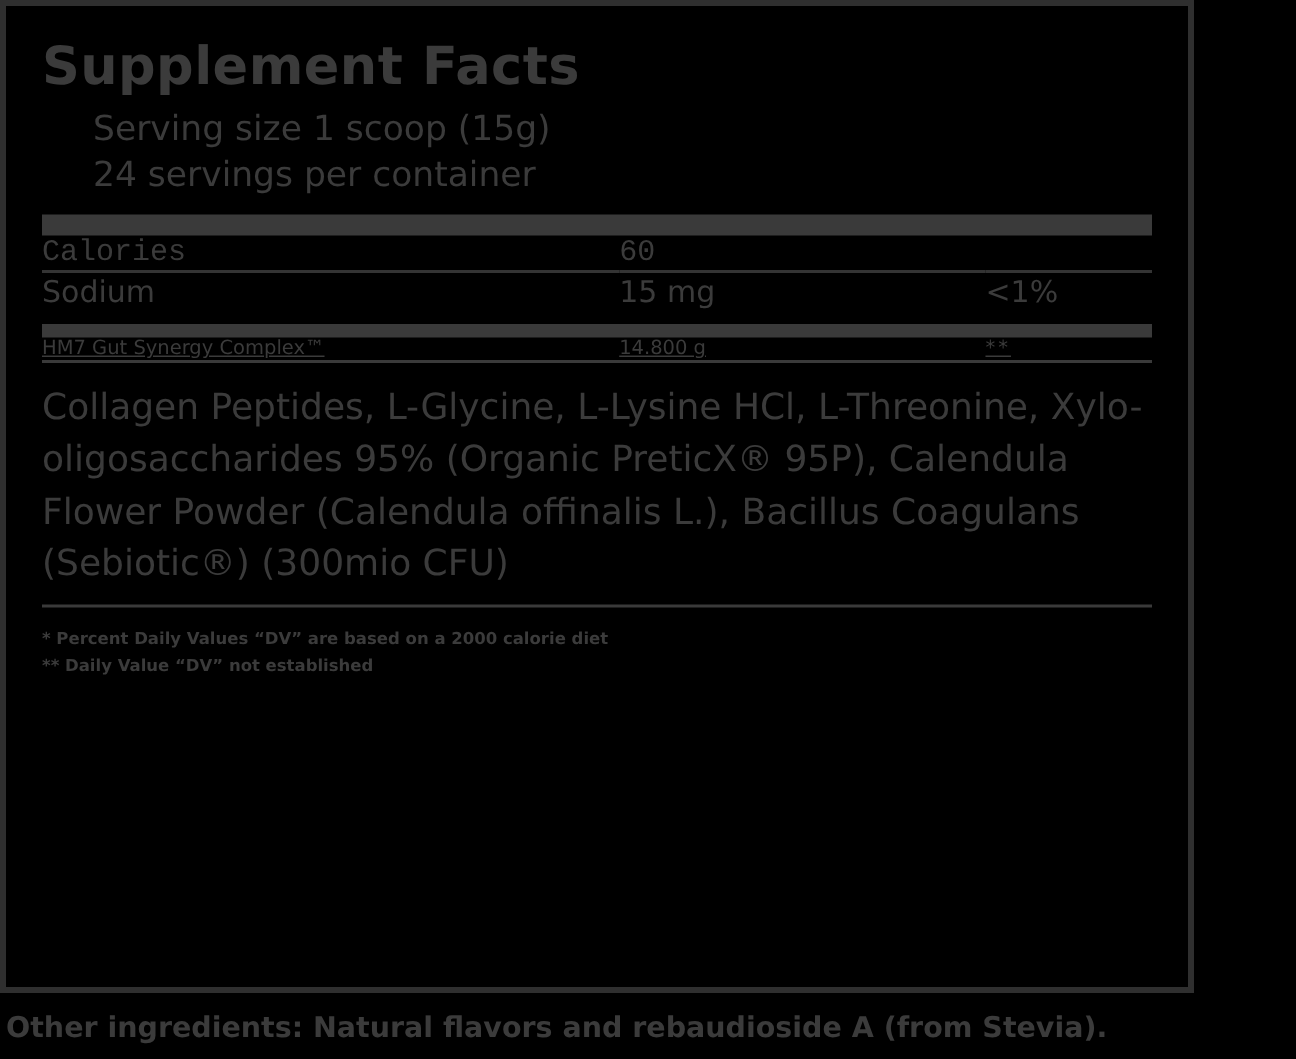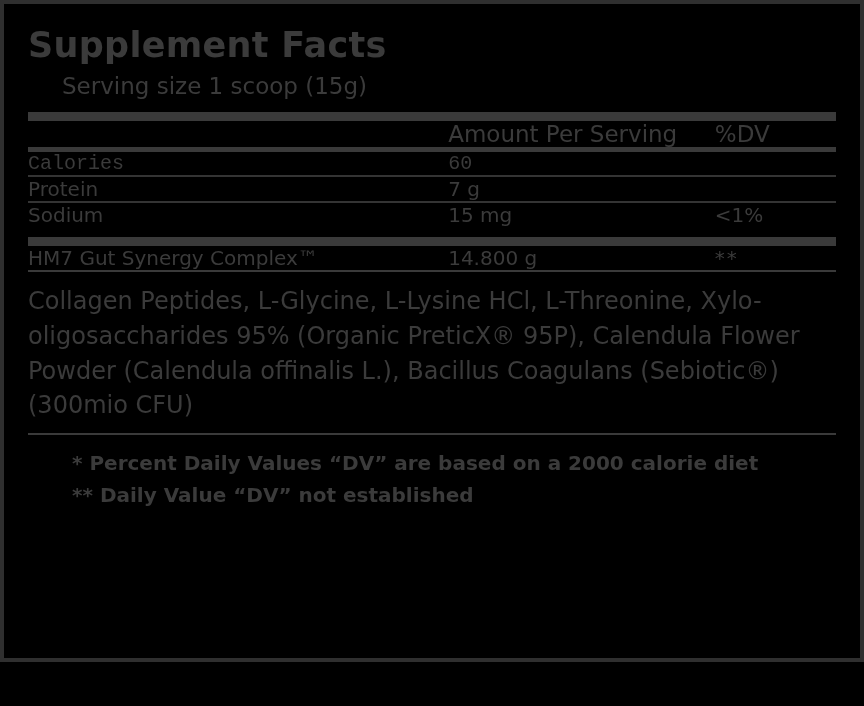--- a/index.html
+++ b/index.html
@@ -20,21 +20,21 @@
     left: 0; top: 0;
     width: 864px;
     height: 706px;
     box-sizing: border-box;
   }
 
   .facts-box {
     position: absolute;
     left: 0;
     top: 0;
-    width: 864px;
+    width: 796px;
     height: 662px;
     box-sizing: border-box;
     border: 4px solid #2f2f2f;
     background: #000000;
     padding: 18px 24px 0 24px;
   }
 
   .title {
     font-size: 35px;
     font-weight: bold;
@@ -86,41 +86,41 @@
   .nutr-row td {
     font-size: 20px;
     color: #3b3b3b;
     padding: 5px 0 5px 0;
     border-top: 2px solid #343434;
   }
   .nutr-row:first-child td { border-top: none; font-family: Liberation Mono, monospace; }
   .nutr-dv { text-align: right; }
 
   .blend-row td {
-    font-size: 20px;
+    font-size: 13px;
     font-weight: bold;
     color: #3b3b3b;
     padding: 9px 0 9px 0;
+    text-decoration: underline;
   }
   .blend-dv { text-align: right; letter-spacing: 2px; }
 
   .ingredients {
     font-size: 24px;
     color: #3b3b3b;
     line-height: 1.45;
     padding: 12px 0 10px 0;
   }
 
   .footnote {
-    font-size: 20px;
+    font-size: 11px;
     font-weight: bold;
     color: #3b3b3b;
     line-height: 1.6;
     padding: 0;
-    margin-left: 44px;
   }
   .footnote-first { padding-top: 12px; }
 
   .other-ingredients {
     position: absolute;
     left: 4px;
     top: 674px;
     width: 850px;
     font-size: 19px;
     font-weight: bold;
@@ -130,55 +130,37 @@
 </head>
 <body>
 
 <div id="panel">
 
   <div class="facts-box">
 
     <div class="title">Supplement Facts</div>
 
     <div class="serving-line">Serving size 1 scoop (15g)</div>
+    <div class="serving-line">24 servings per container</div>
 
     <div class="rule rule-thick"></div>
 
-    <table class="facts">
-      <colgroup>
-        <col class="col-name">
-          <col class="col-amt">
-          <col class="col-dv">
-      </colgroup>
-      <tbody>
-          <tr class="head-row">
-        <td></td>
-        <td class="head-amt">Amount Per Serving</td>
-        <td class="head-dv">%DV</td>
-      </tr>
-    </tbody>
-      </table>
 
     <div class="rule rule-mid"></div>
 
     <table class="facts">
       <colgroup>
         <col class="col-name">
           <col class="col-amt">
           <col class="col-dv">
       </colgroup>
       <tbody>
           <tr class="nutr-row">
         <td>Calories</td>
         <td>60</td>
-        <td class="nutr-dv"></td>
-      </tr>
-      <tr class="nutr-row">
-        <td>Protein</td>
-        <td>7 g</td>
         <td class="nutr-dv"></td>
       </tr>
       <tr class="nutr-row">
         <td>Sodium</td>
         <td>15 mg</td>
         <td class="nutr-dv">&lt;1%</td>
       </tr>
     </tbody>
       </table>
 
@@ -203,14 +185,15 @@
 
     <div class="ingredients">Collagen Peptides, L-Glycine, L-Lysine HCl, L-Threonine, Xylo-oligosaccharides 95% (Organic PreticX® 95P), Calendula Flower Powder (Calendula offinalis L.), Bacillus Coagulans (Sebiotic®) (300mio CFU)</div>
 
     <div class="rule rule-thin"></div>
 
     <div class="footnote footnote-first">* Percent Daily Values “DV” are based on a 2000 calorie diet</div>
     <div class="footnote">** Daily Value “DV” not established</div>
 
   </div>
 
+  <div class="other-ingredients">Other ingredients: Natural flavors and rebaudioside A (from Stevia).</div>
 
 </div>
 
 </body></html>

